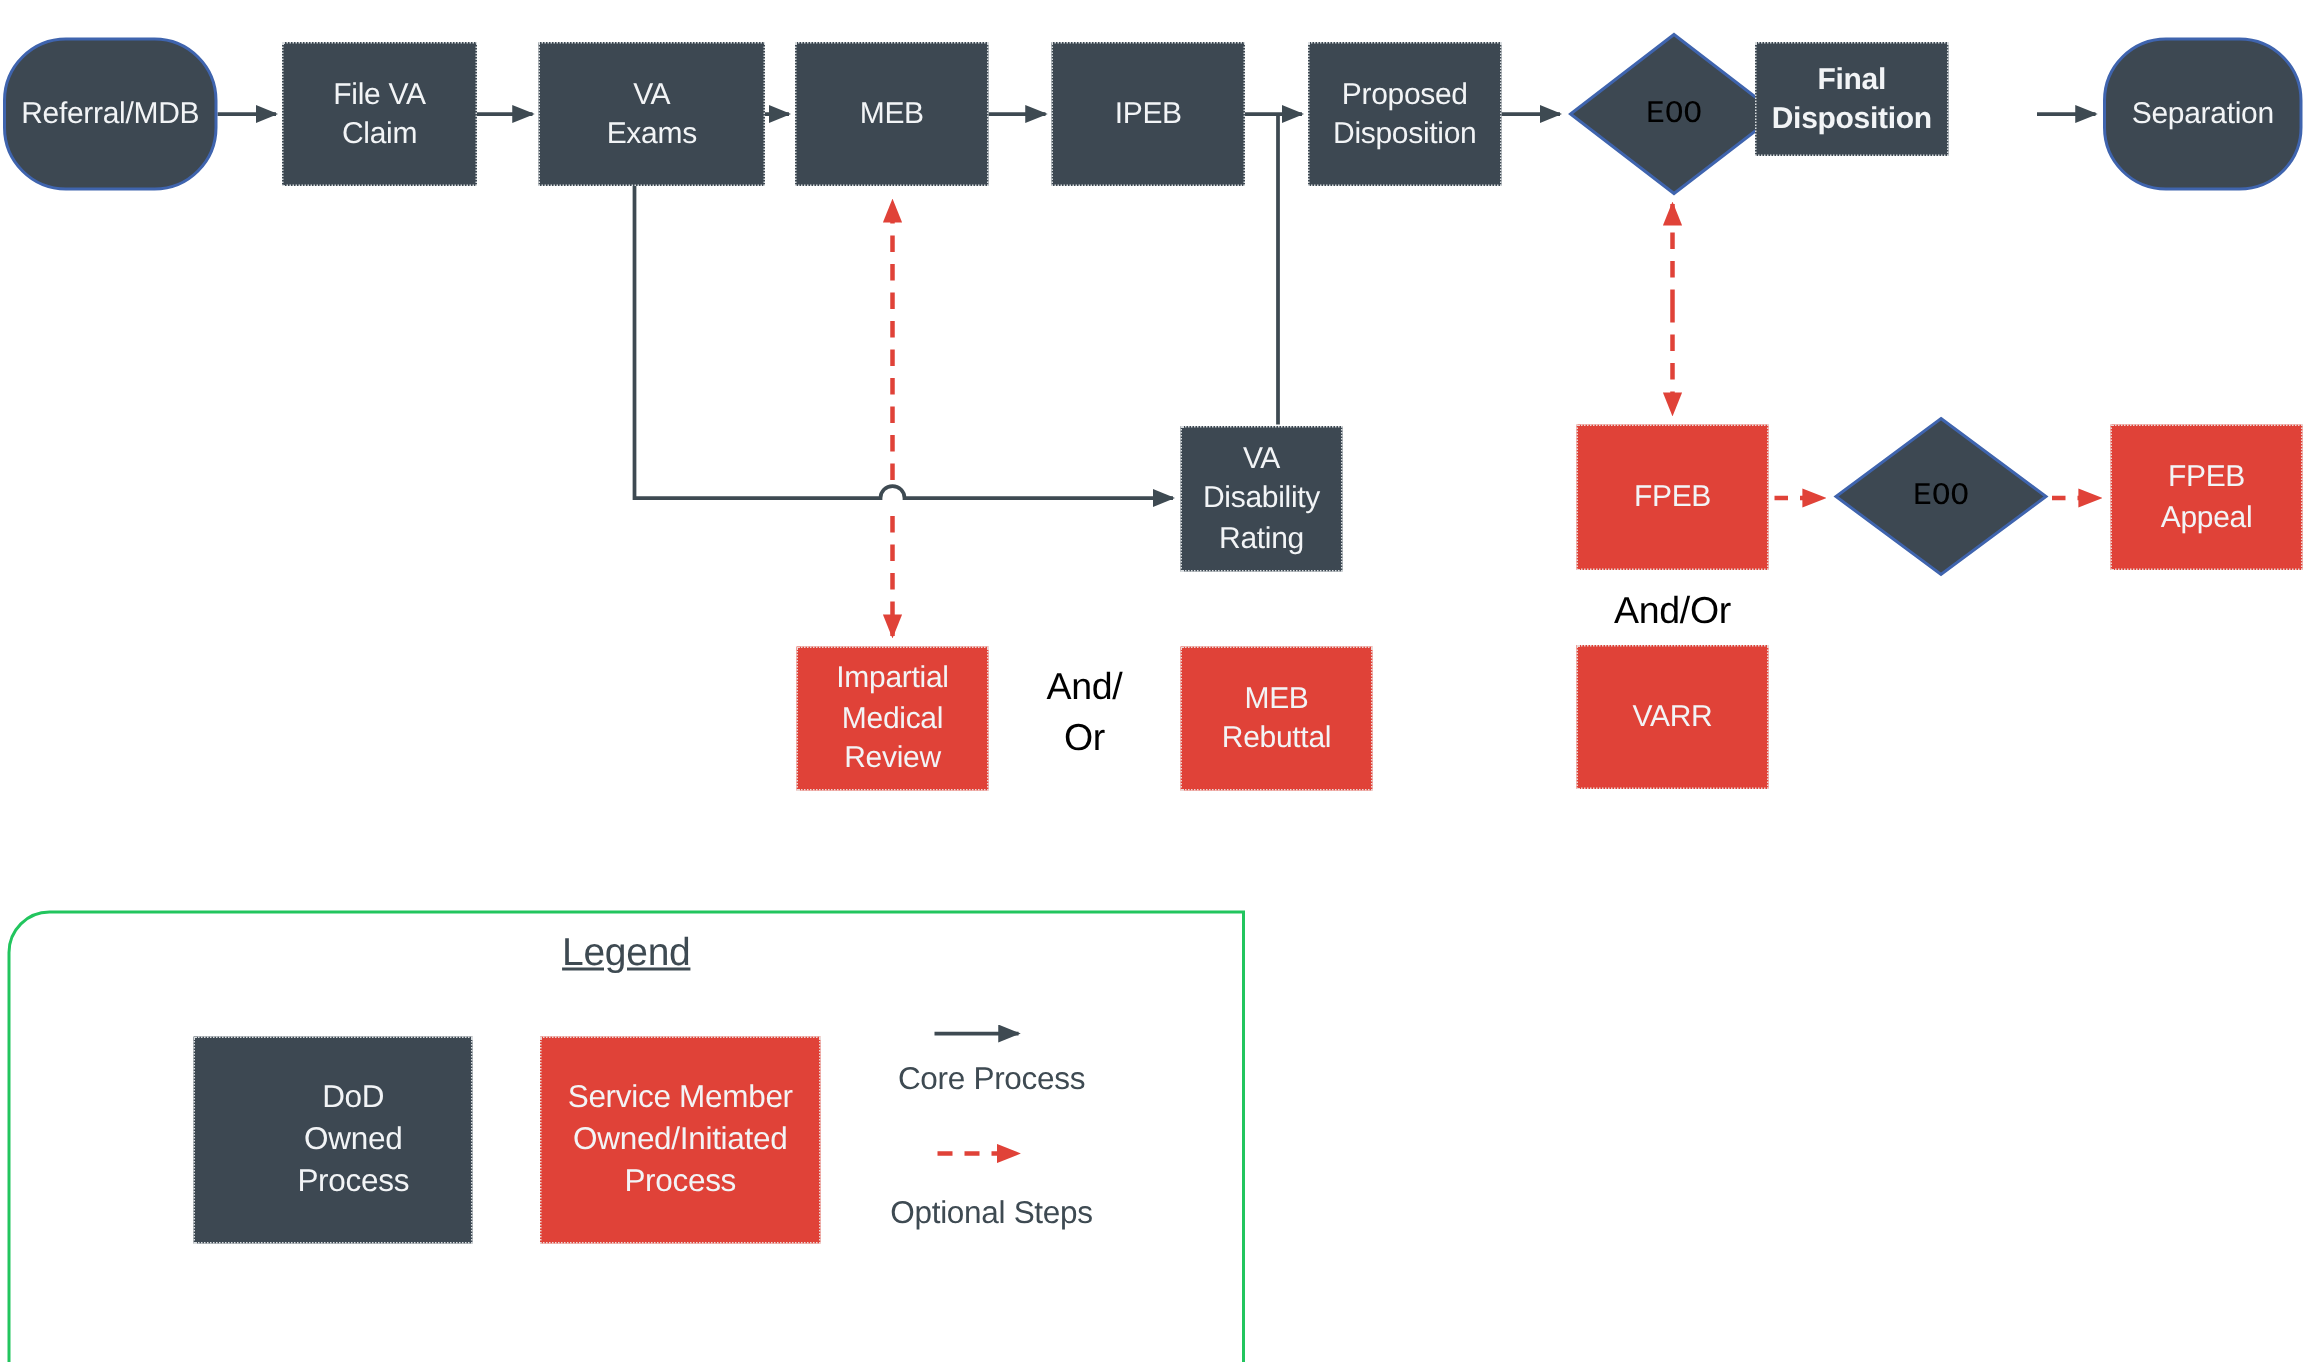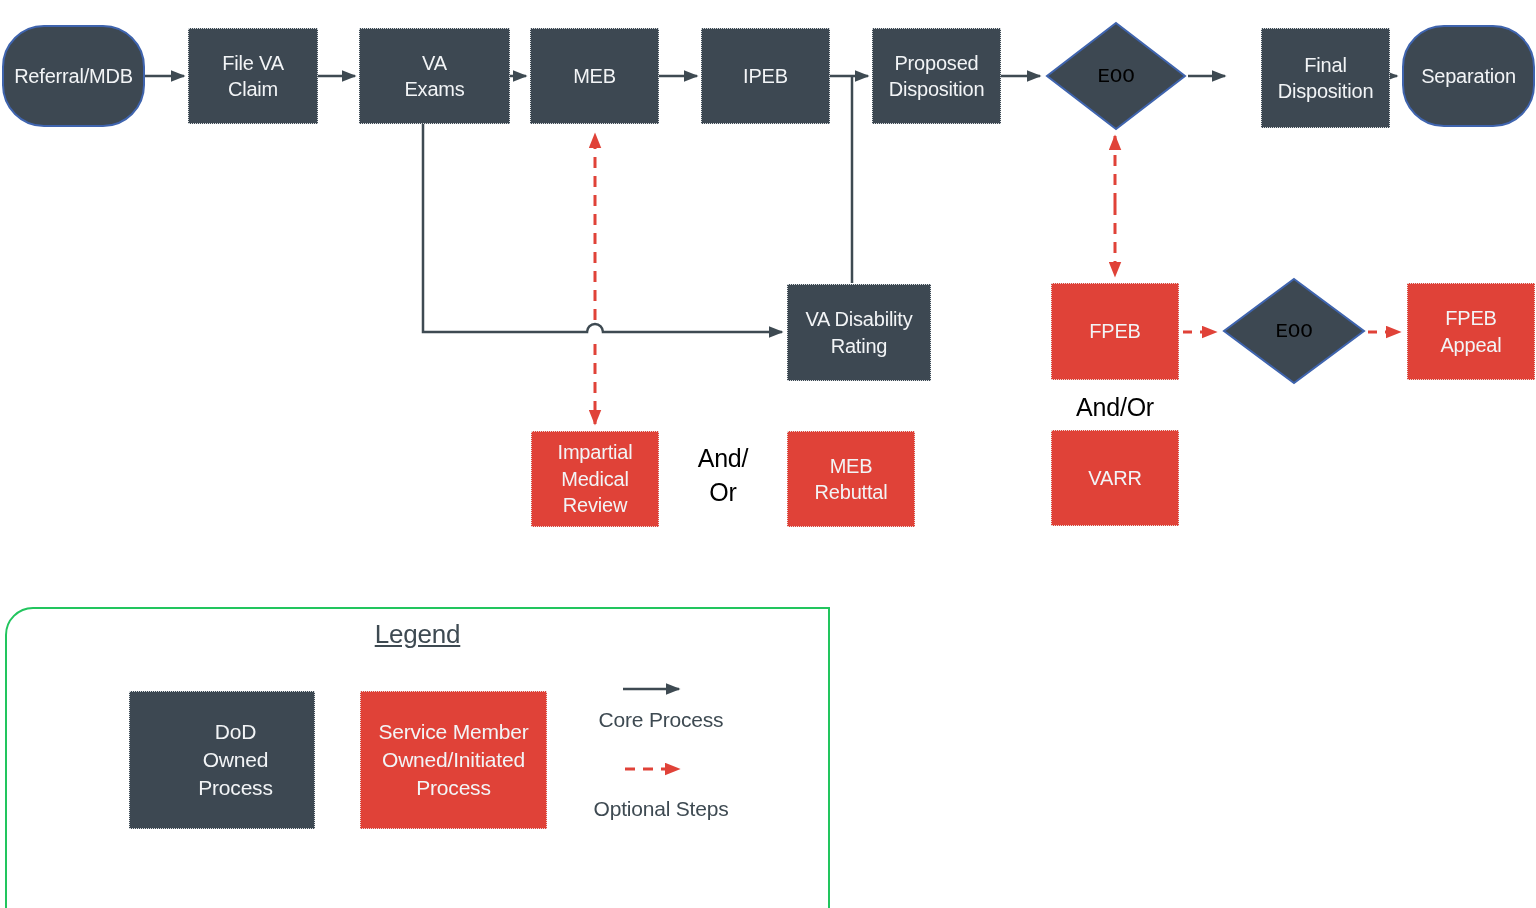--- a/index.html
+++ b/index.html
@@ -96,26 +96,26 @@
   <div class="node dark" style="left:872px;top:28px;width:129px;height:96px;">Proposed
 Disposition</div>
 
   <div class="diamond" style="left:1044px;top:20px;width:144px;height:112px;">
     <svg width="144" height="112">
       <polygon points="72,3 141,56 72,109 3,56" fill="#3D4852" stroke="#3F64AE" stroke-width="2"></polygon>
     </svg>
     <span class="lbl">EOO</span>
   </div>
 
-  <div class="node dark" style="left:1261px;top:28px;width:129px;height:100px;">Final
+  <div class="node dark" style="left:1170px;top:28px;width:129px;height:76px;font-weight:bold;">Final
 Disposition</div>
 
   <div class="node stadium" style="left:1402px;top:25px;width:133px;height:102px;">Separation</div>
 
-  <div class="node dark" style="left:787px;top:284px;width:144px;height:97px;">VA Disability
+  <div class="node dark" style="left:787px;top:284px;width:108px;height:97px;">VA Disability
 Rating</div>
 
   <div class="node red" style="left:1051px;top:283px;width:128px;height:97px;">FPEB</div>
 
   <div class="diamond" style="left:1221px;top:276px;width:146px;height:110px;">
     <svg width="146" height="110">
       <polygon points="73,3 143,55 73,107 3,55" fill="#3D4852" stroke="#3F64AE" stroke-width="2"></polygon>
     </svg>
     <span class="lbl">EOO</span>
   </div>

